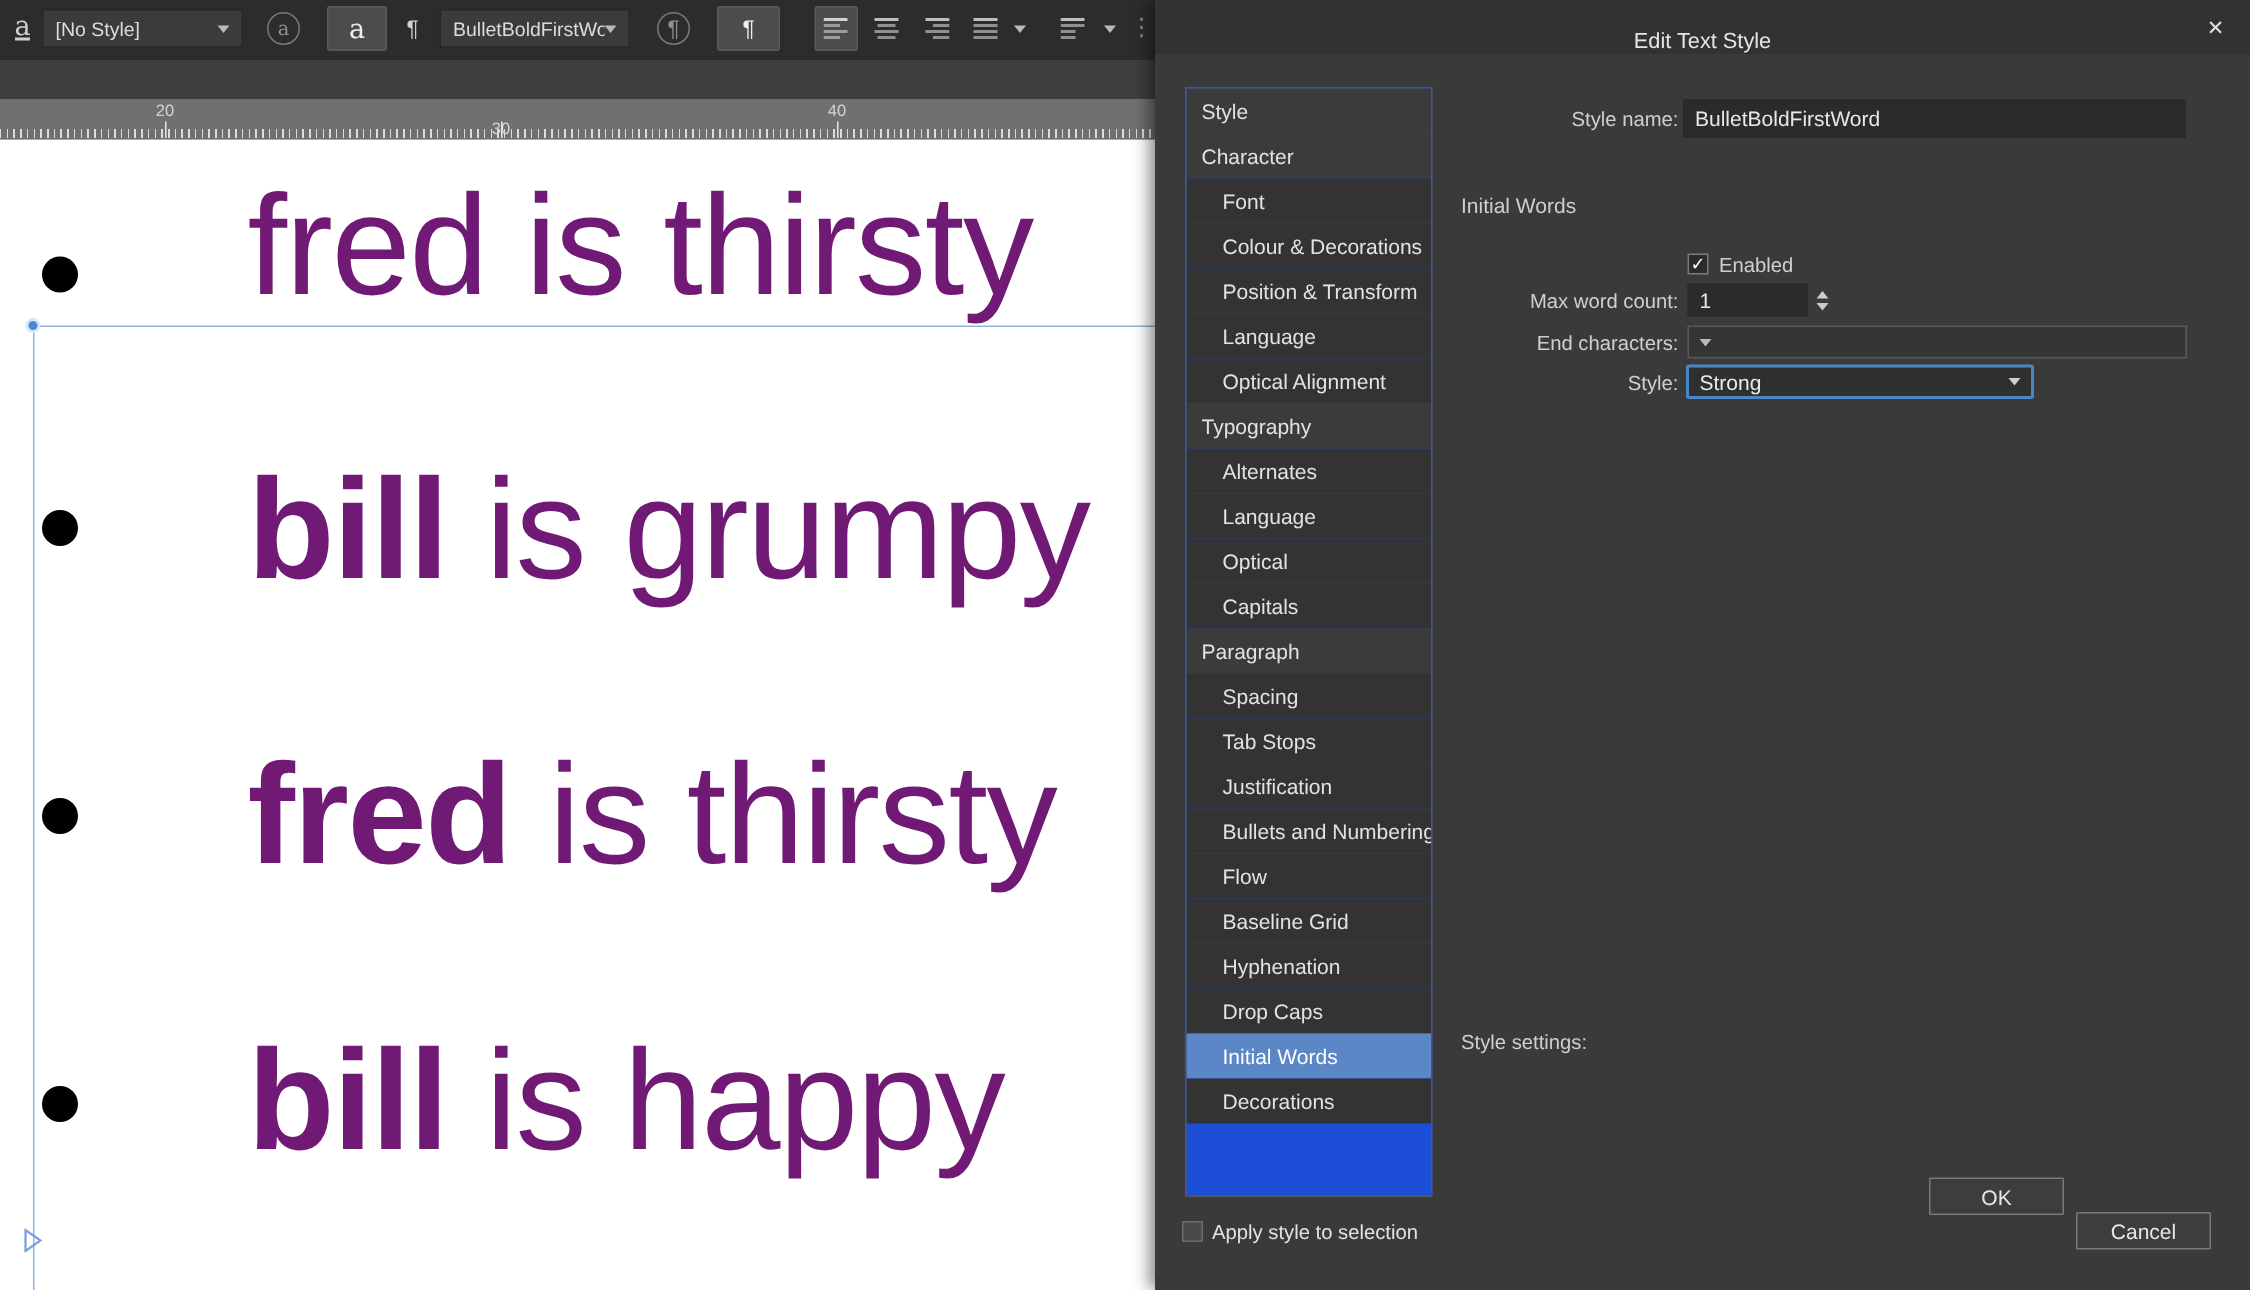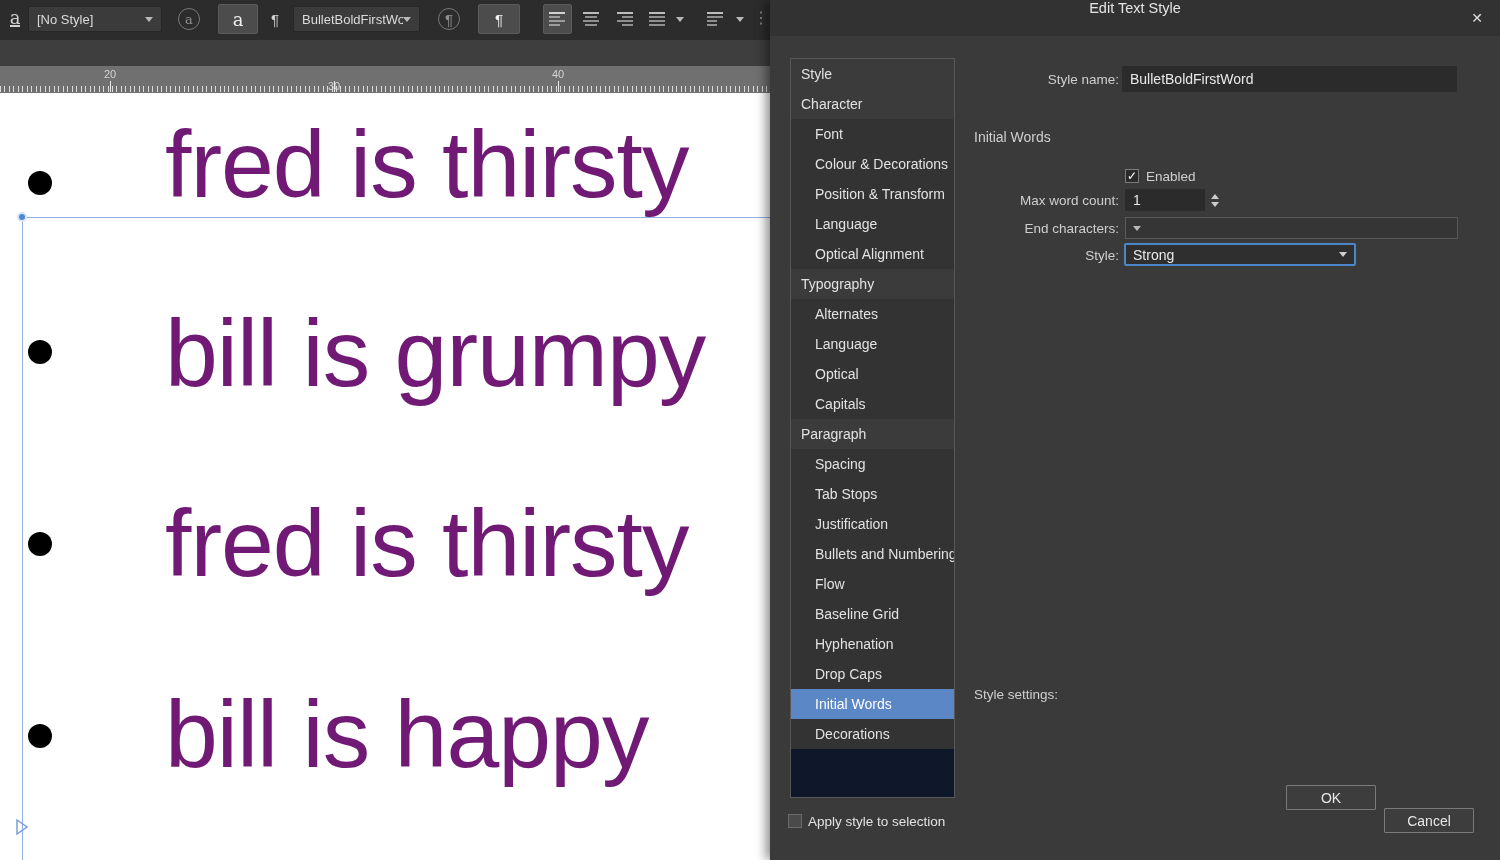--- a/index.html
+++ b/index.html
@@ -37,43 +37,43 @@
   
   .ruler-num { position:absolute; top:2px; transform:translateX(-50%); color:#d4d4d4;
                font-size:11px; }
   .ruler-minor { position:absolute; left:0; right:0; bottom:1px; height:6px;
     background-image:repeating-linear-gradient(to right,#dcdcdc 0 1px,transparent 1px 4.48px); }
   .ruler-major { position:absolute; bottom:1px; width:1px; height:11px; background:#e8e8e8; }
 
   
   .doc-line { position:absolute; left:165px; font-size:95px; line-height:95px; color:#701a75;
               white-space:nowrap; letter-spacing:-1px; }
-  .doc-line .fw-bold { font-weight:normal; }
+  .doc-line .fw-bold { font-weight:bold; }
   .bullet-dot { position:absolute; left:28px; width:24px; height:24px; border-radius:50%;
                 background:#000; }
   .frame-top { position:absolute; left:22px; top:124px; width:748px; height:0;
                border-top:1.5px solid #8fb0e0; }
   .frame-left { position:absolute; left:22px; top:124px; width:0; height:684px;
                 border-left:1.5px solid #8fb0e0; }
   .frame-handle { position:absolute; left:17px; top:119px; width:10px; height:10px;
                   border-radius:50%; background:#4f87d2; border:2px solid #d9e6f8; }
   .col-marker { position:absolute; left:16px; top:726px; }
 
   
   #dialog { position:absolute; left:770px; top:0; width:730px; height:860px; background:#3a3a3a;
             box-shadow:-4px 0 10px rgba(0,0,0,.45); color:#e0e0e0; font-size:13.5px; }
   #dlg-titlebar { position:absolute; left:0; top:0; width:730px; height:36px; background:#323232;
-                  display:flex; align-items:flex-start; justify-content:center; }
+                  display:flex; align-items:flex-end; justify-content:center; }
   #dlg-title { font-size:14.5px; color:#e4e4e4; }
   #dlg-close { position:absolute; right:12px; top:7px; width:22px; height:22px; display:flex;
                align-items:center; justify-content:center; color:#dedede; font-size:14px; }
 
   
   #dlg-sidebar { position:absolute; left:20px; top:58px; width:165px; height:740px;
-                 background:#0f172a; border:1px solid #575757; overflow:hidden; }
+                 background:#1d4ed8; border:1px solid #575757; overflow:hidden; }
   .sb-row { height:30px; line-height:30px; font-size:14px; color:#e2e2e2; padding-left:10px;
             background:#3b3b3b; white-space:nowrap; overflow:hidden; }
   .sb-row.lvl1 { padding-left:24px; background:#333333; }
   .sb-row.sel { background:#5b87c7; color:#ffffff; }
 
   
   .lbl { position:absolute; color:#cfcfcf; white-space:nowrap; }
   .lbl-r { text-align:right; }
   .field { position:absolute; background:#2b2b2b; border:1px solid #2b2b2b; color:#e8e8e8;
            font-size:14px; display:flex; align-items:center; padding:4px 7px; }

